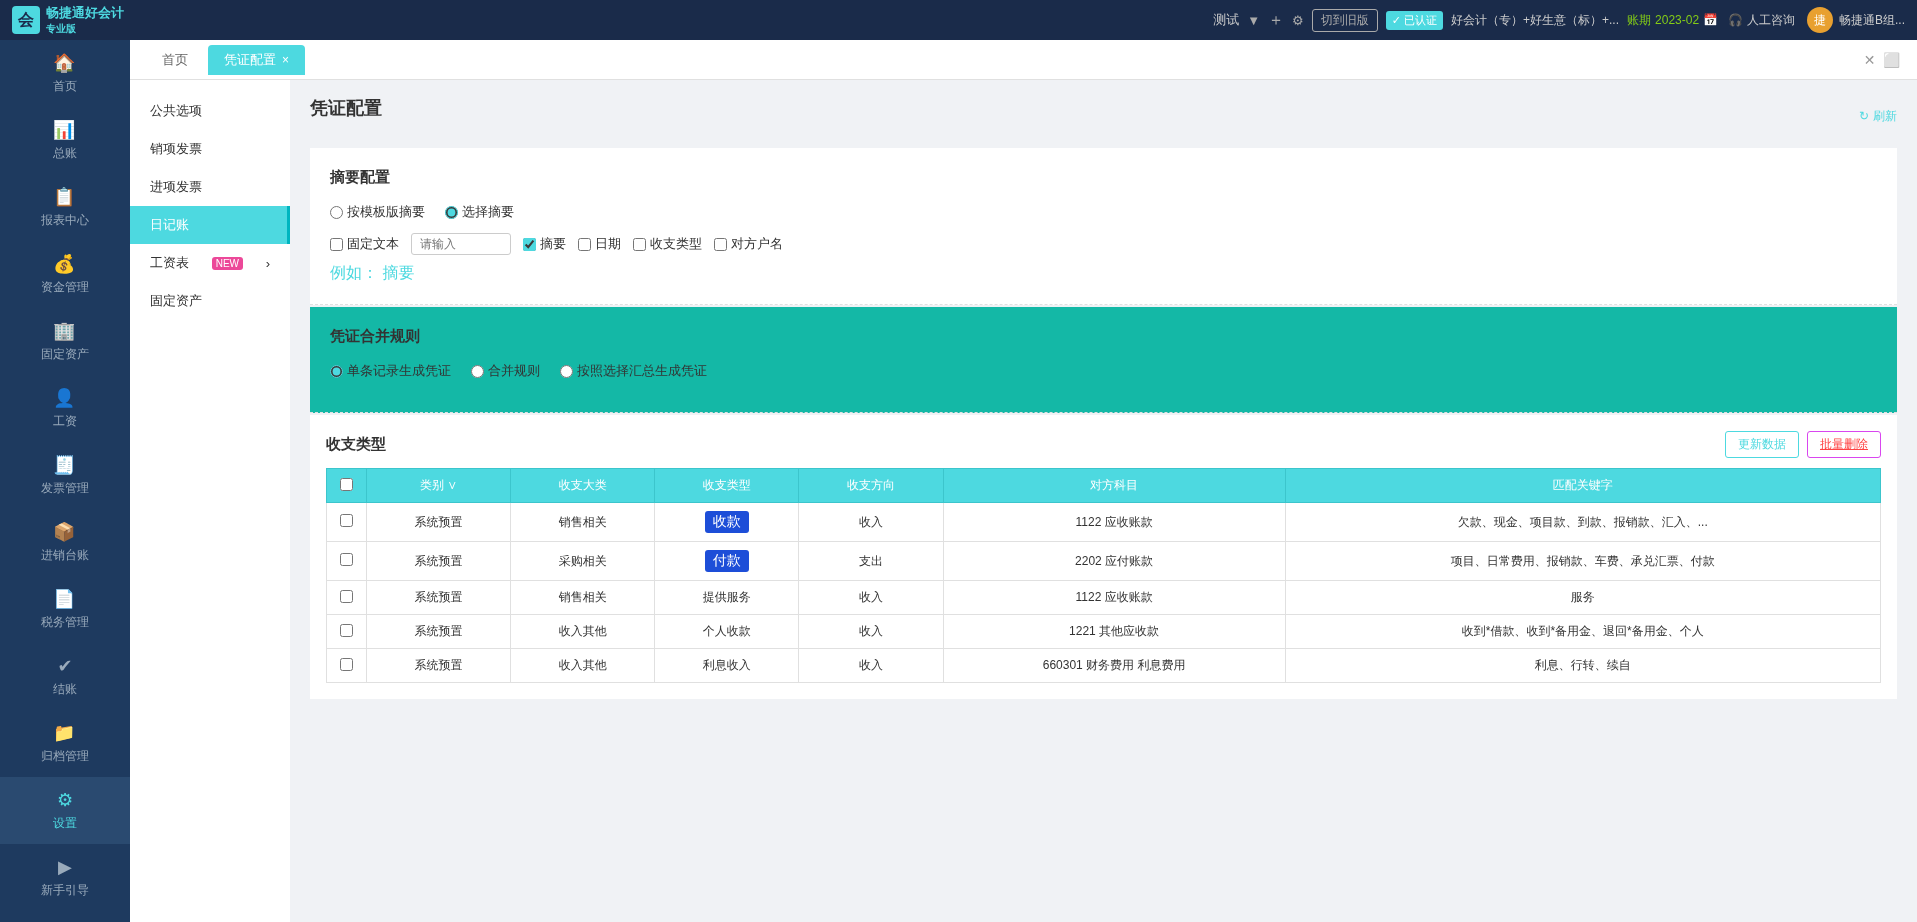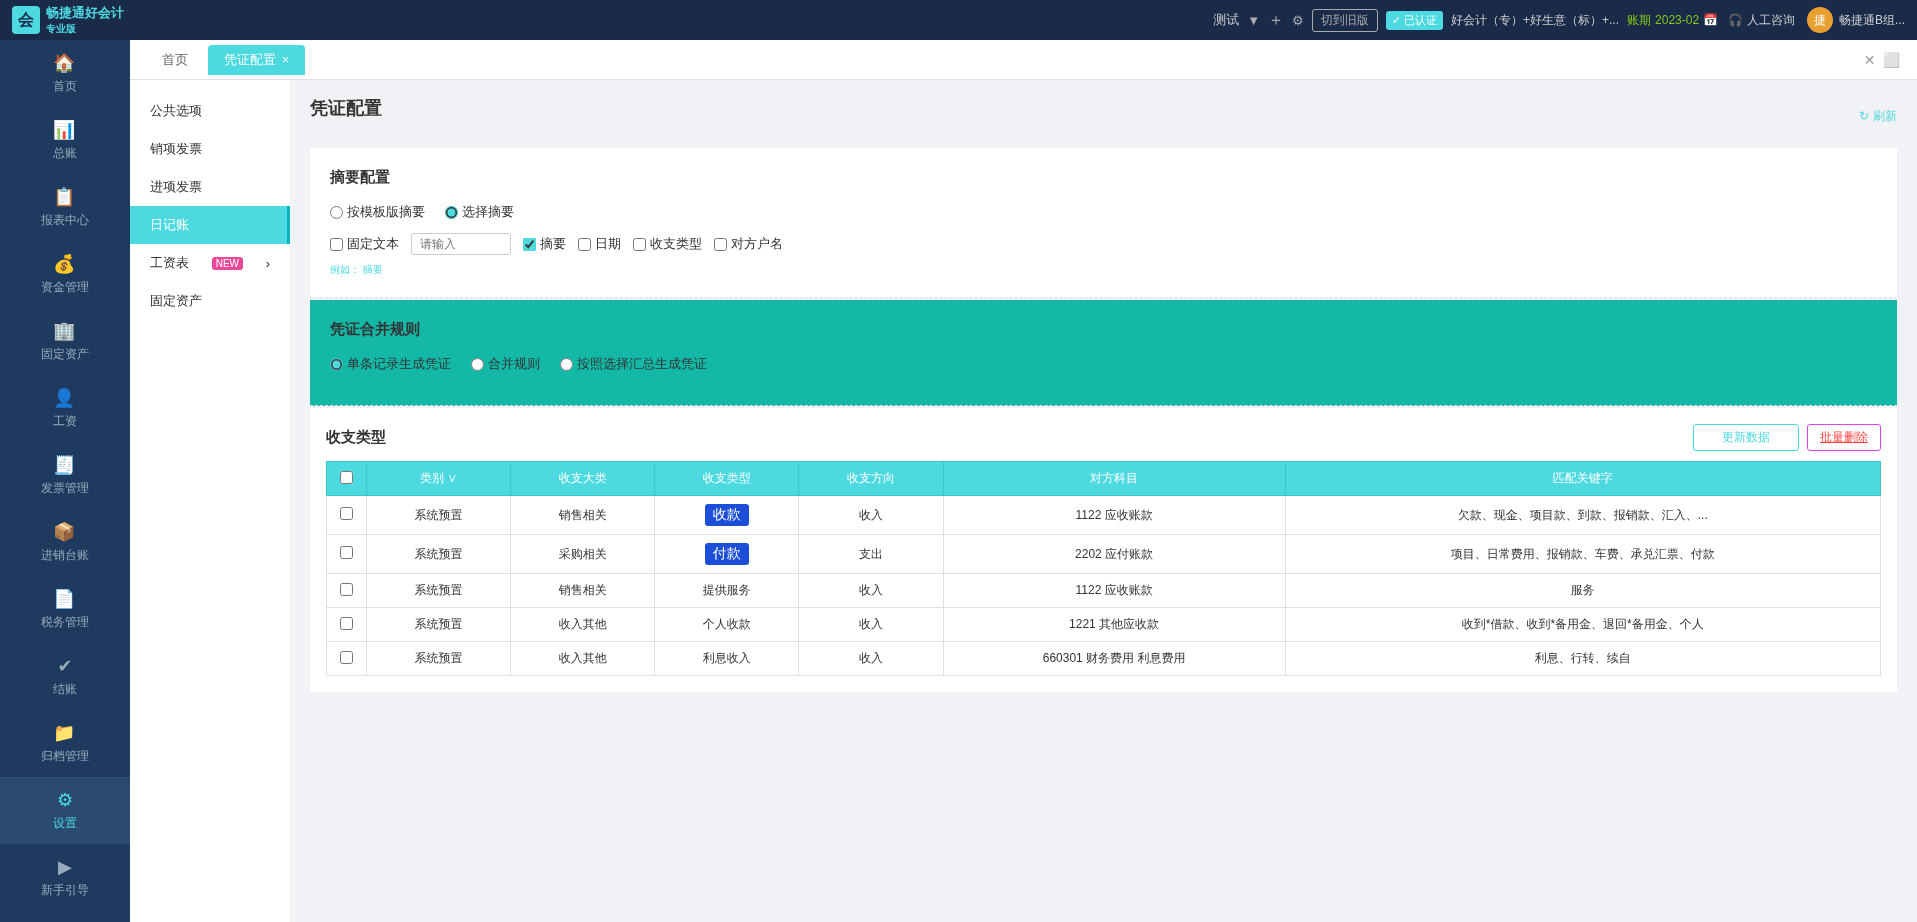--- a/index.html
+++ b/index.html
@@ -63,34 +63,34 @@
     
     .radio-group { display: flex; gap: 20px; align-items: flex-start; margin-bottom: 12px; }
     .radio-item { display: flex; align-items: center; gap: 4px; cursor: pointer; font-size: 13px; }
     .radio-item input[type=radio] { accent-color: #4dd9e0; }
 
     
     .checkbox-row { display: flex; align-items: center; gap: 12px; margin-top: 12px; flex-wrap: wrap; }
     .checkbox-item { display: flex; align-items: center; gap: 4px; cursor: pointer; font-size: 13px; }
     .checkbox-item input[type=checkbox] { accent-color: #4dd9e0; }
     .text-input { border: 1px solid #ccc; padding: 3px 8px; border-radius: 3px; font-size: 12px; width: 100px; color: #999; }
-    .preview-text { color: #4dd9e0; font-size: 10px; margin-top: 8px; }
+    .preview-text { color: #4dd9e0; font-size: 16px; margin-top: 8px; }
 
     
     .date-section { padding: 20px; background: #fff; margin-bottom: 2px; border-bottom: 1px dashed #e0e0e0; }
 
     
     .merge-section { padding: 20px; background: #14b8a6; margin-bottom: 2px; border-bottom: 1px dashed #e0e0e0; }
 
     
     .table-section { background: #fff; padding: 16px; }
     .table-header-row { display: flex; justify-content: space-between; align-items: center; margin-bottom: 10px; }
     .table-section-title { font-size: 15px; font-weight: bold; color: #333; }
     .table-actions { display: flex; gap: 8px; }
-    .btn-update { background: #fff; border: 1px solid #4dd9e0; color: #4dd9e0; padding: 4px 28px; border-radius: 3px; cursor: pointer; font-size: 12px; }
+    .btn-update { background: #fff; border: 1px solid #4dd9e0; color: #4dd9e0; padding: 4px 12px; border-radius: 3px; cursor: pointer; font-size: 12px; }
     .btn-delete { background: #fff; border: 1px solid #d946ef; color: #f44; padding: 4px 12px; border-radius: 3px; cursor: pointer; font-size: 12px; text-decoration: underline; }
 
     
     .data-table { width: 100%; border-collapse: collapse; }
     .data-table th { background: #4dd9e0; color: #fff; padding: 8px 10px; text-align: center; font-size: 12px; font-weight: normal; border: 1px solid #3cc5cc; }
     .data-table td { padding: 8px 10px; text-align: center; font-size: 12px; border: 1px solid #e0e0e0; background: #fff; }
     .th-checkbox { width: 40px; }
     .tag-btn { background: #1d4ed8; color: #fff; border: none; padding: 2px 8px; border-radius: 3px; font-size: 14px; cursor: pointer; }
     .td-left { text-align: left; }
 

